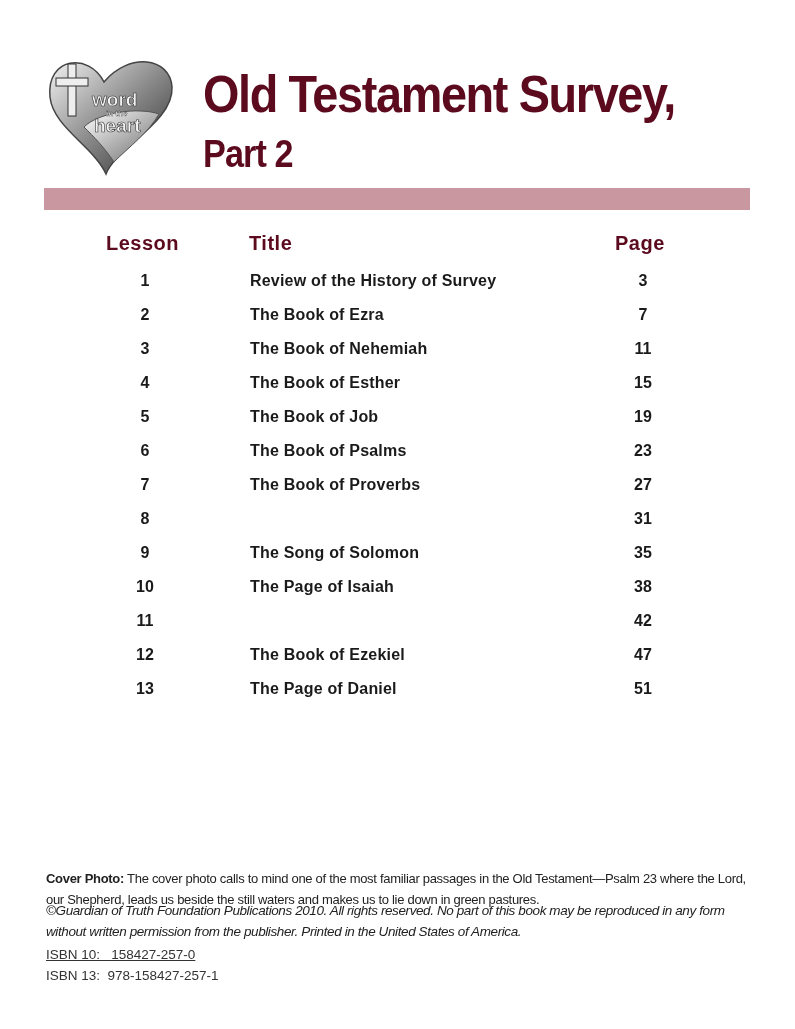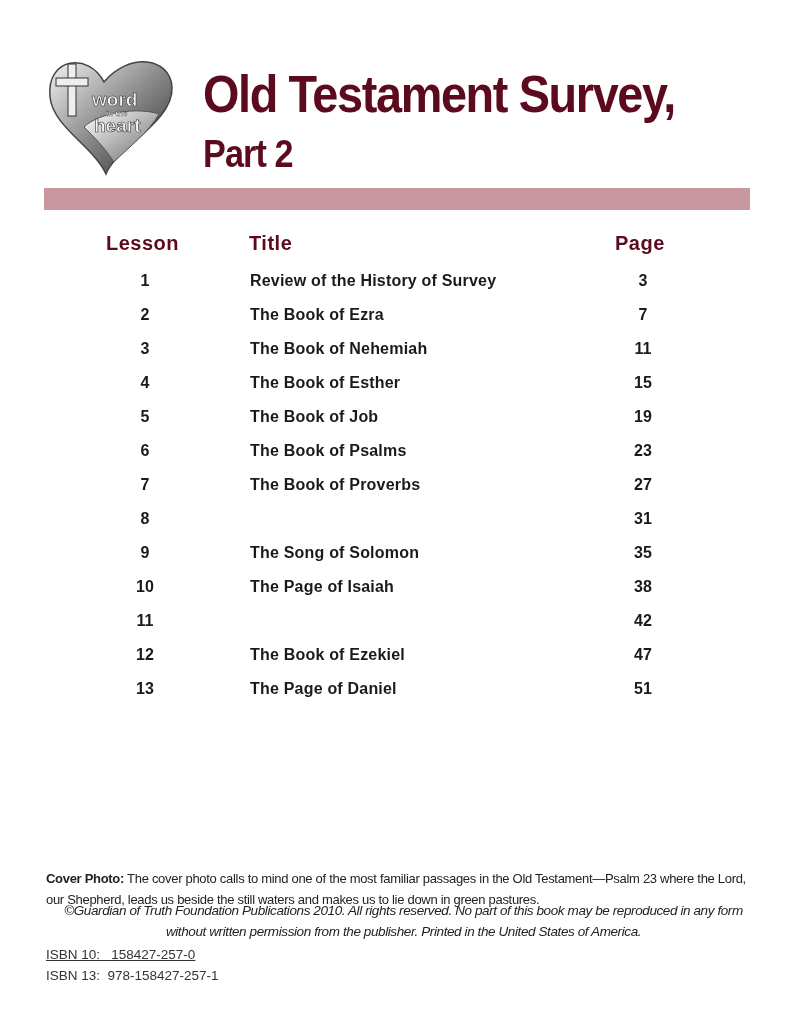--- a/index.html
+++ b/index.html
@@ -12,21 +12,21 @@
   .hdr.lesson { left:106px; }
   .hdr.title { left:249px; }
   .hdr.page { left:615px; }
   .rows { position:absolute; left:0; top:268px; width:795px; }
   .row { position:relative; height:34px; font-size:16px; font-weight:bold; color:#1a1a1a; }
   .row .num { position:absolute; left:125px; width:40px; text-align:center; top:4px; }
   .row .ttl { position:absolute; left:250px; top:4px; white-space:nowrap; letter-spacing:0.2px; }
   .row .pg { position:absolute; left:620px; width:46px; text-align:center; top:4px; }
   .cover { position:absolute; left:46px; top:840px; width:715px; font-size:13px; line-height:21px; color:#222; letter-spacing:-0.3px;margin-top:28px; }
   .cover b { font-weight:bold; }
-  .copy { position:absolute; left:46px; top:900px; width:715px; font-size:13.5px; line-height:21px; font-style:italic; color:#222; letter-spacing:-0.4px;text-align:center; }
+  .copy { position:absolute; left:46px; top:900px; width:715px; font-size:13.5px; line-height:21px; font-style:italic; color:#222; letter-spacing:-0.4px; }
   .isbn { position:absolute; left:46px; font-size:13.5px; color:#333; line-height:20px; white-space:pre; }
   .isbn.a { top:945px;text-decoration:underline; }
   .isbn.b { top:966px; }
 </style>
 </head>
 <body>
 
 <div class="logo">
   <svg width="134" height="124" viewBox="0 0 134 124">
     <defs>

